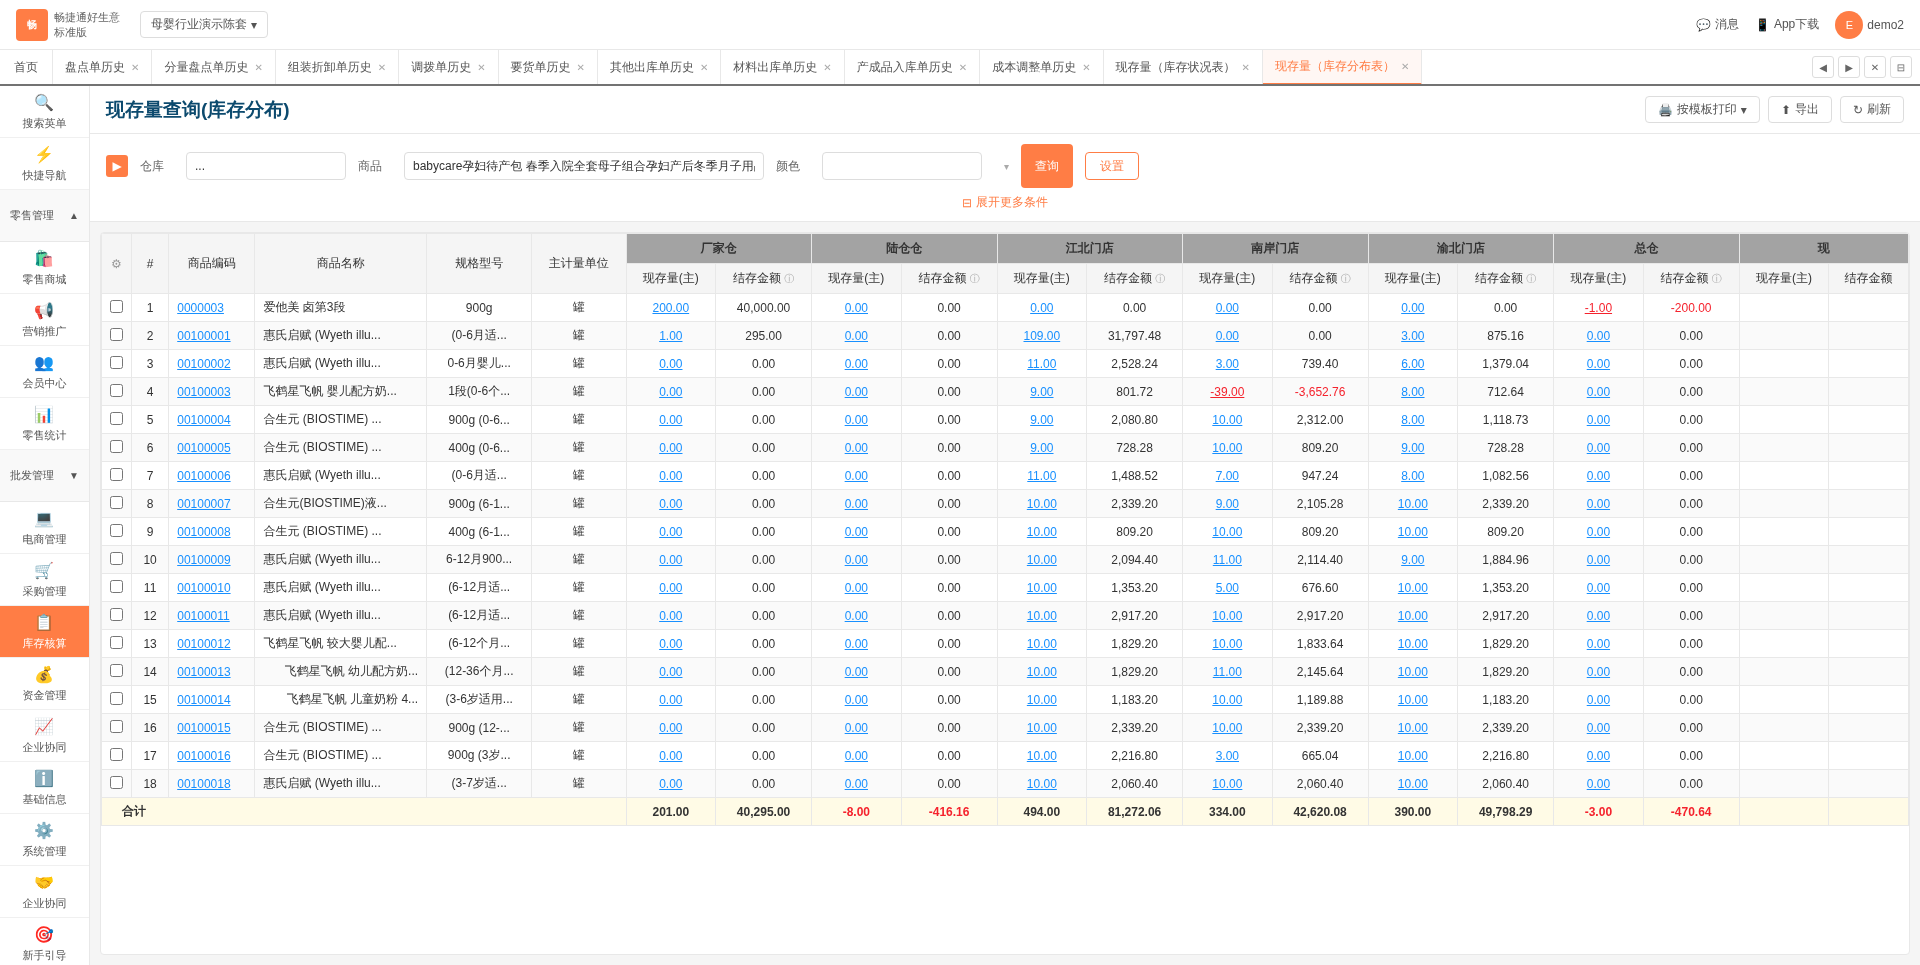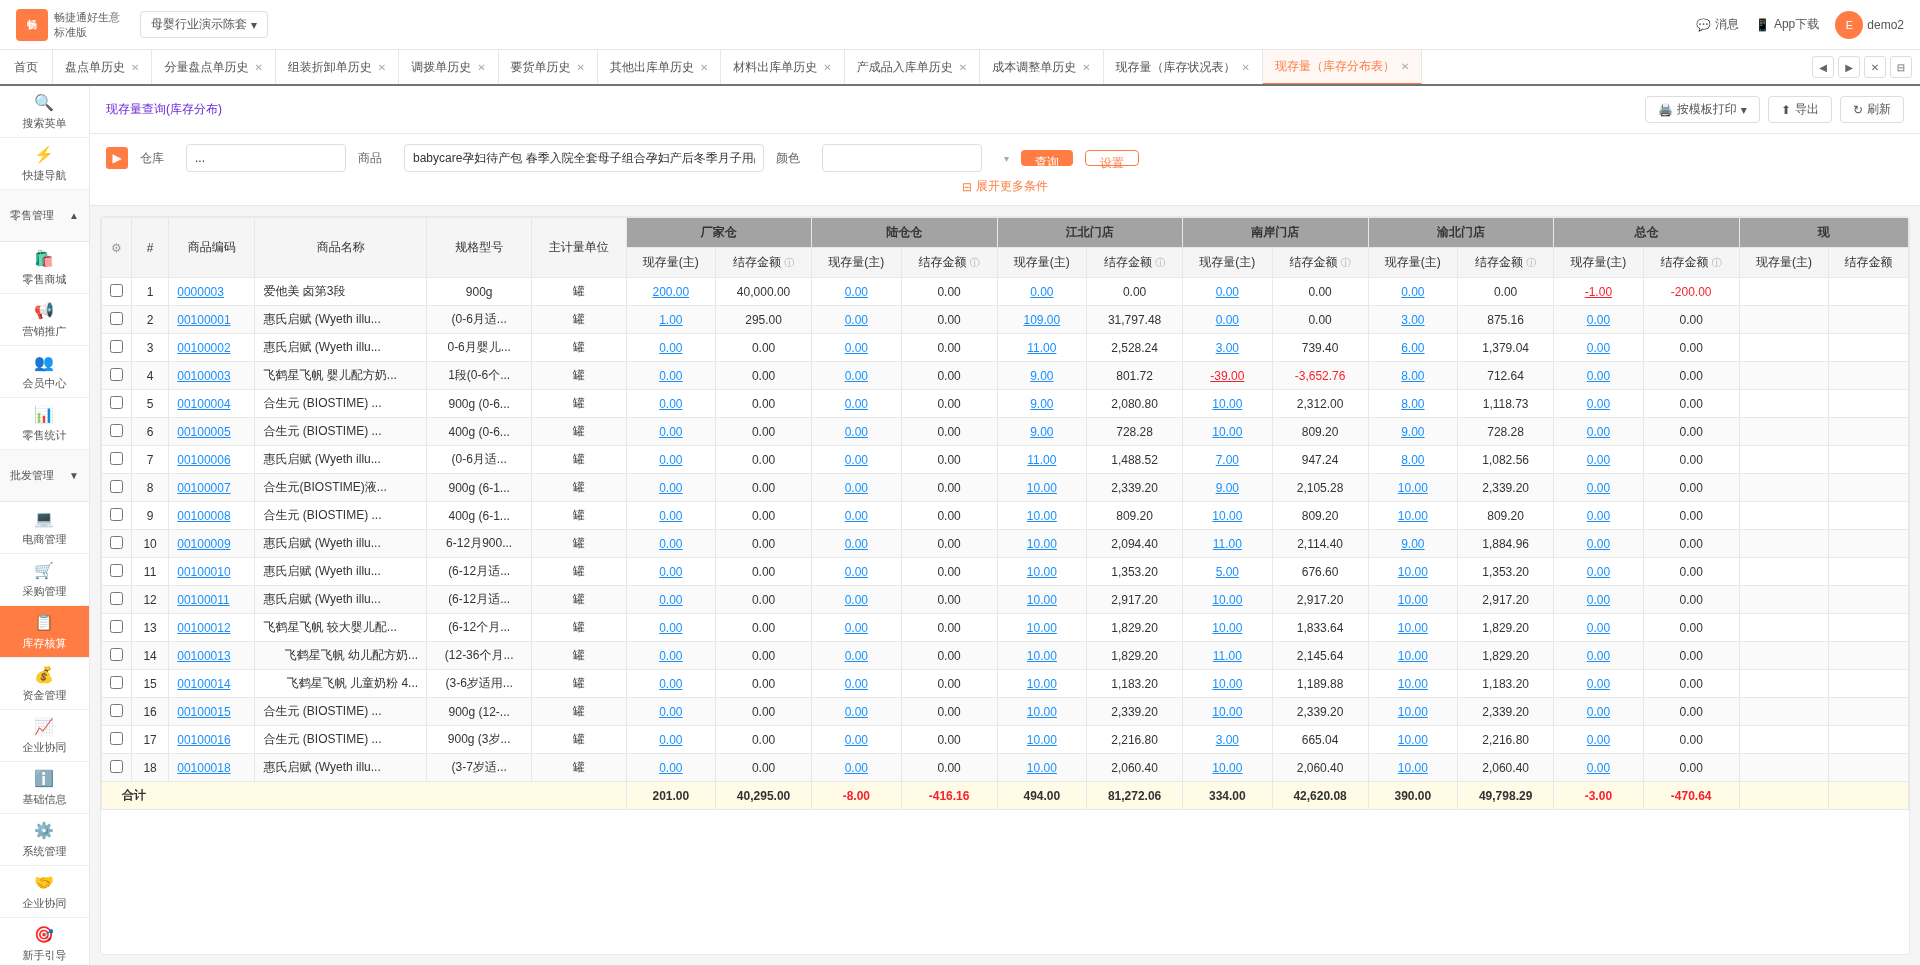--- a/index.html
+++ b/index.html
@@ -32,35 +32,35 @@
     .sidebar { width: 90px; background: #fff; border-right: 1px solid #e8e8e8; display: flex; flex-direction: column; overflow-y: auto; flex-shrink: 0; }
     .sidebar-item { display: flex; flex-direction: column; align-items: center; justify-content: center; padding: 10px 4px; cursor: pointer; color: #555; font-size: 11px; gap: 4px; border-bottom: 1px solid #f0f0f0; min-height: 52px; }
     .sidebar-item.active { background: #ff7d45; color: #fff; }
     .sidebar-item.section-header { display: flex; flex-direction: row; justify-content: space-between; align-items: center; padding: 6px 10px; font-size: 11px; color: #555; background: #f9f9f9; border-bottom: 1px solid #e8e8e8; }
     .sidebar-icon { font-size: 16px; }
     .sidebar-expand { font-size: 10px; }
 
     
     .content-area { flex: 1; display: flex; flex-direction: column; overflow: hidden; background: #f5f5f5; }
     .page-header { background: #fff; padding: 10px 16px 0; border-bottom: 1px solid #e8e8e8; display: flex; align-items: center; justify-content: space-between; }
-    .page-title { font-size: 12px; font-weight: normal; color: #6d28d9; padding-bottom: 10px; }
+    .page-title { font-size: 19px; font-weight: bold; color: #0c4a6e; padding-bottom: 10px; }
     .page-actions { display: flex; gap: 8px; align-items: center; padding-bottom: 10px; }
     .btn-action { display: flex; align-items: center; gap: 4px; padding: 4px 12px; border: 1px solid #ddd; border-radius: 4px; cursor: pointer; font-size: 12px; color: #555; background: #fff; }
 
     
     .filter-area { background: #fff; padding: 10px 16px; border-bottom: 1px solid #e8e8e8; }
     .filter-row { display: flex; align-items: center; gap: 12px; flex-wrap: wrap; }
     .filter-item { display: flex; align-items: center; gap: 22px; }
     .filter-label { color: #666; font-size: 12px; white-space: nowrap; }
     .filter-input { border: 1px solid #ddd; border-radius: 4px; padding: 4px 8px; font-size: 12px; height: 28px; color: #333; background: #fff; }
     .filter-input-wide { width: 360px; }
     .filter-input-medium { width: 160px; }
     .filter-expand { display: flex; align-items: center; gap: 4px; color: #ff7d45; cursor: pointer; font-size: 12px; margin: 0 auto; }
-    .orange-btn { background: #ff7d45; color: #fff; border: none; border-radius: 4px; padding: 4px 14px; cursor: pointer; font-size: 12px; height: 16px; }
-    .orange-btn-outline { background: #fff; color: #ff7d45; border: 1px solid #ff7d45; border-radius: 4px; padding: 4px 14px; cursor: pointer; font-size: 12px; height: 16px; }
+    .orange-btn { background: #ff7d45; color: #fff; border: none; border-radius: 4px; padding: 4px 14px; cursor: pointer; font-size: 12px; height: 44px; }
+    .orange-btn-outline { background: #fff; color: #ff7d45; border: 1px solid #ff7d45; border-radius: 4px; padding: 4px 14px; cursor: pointer; font-size: 12px; height: 28px; }
     .filter-arrow { width: 22px; height: 22px; background: #ff7d45; color: #fff; border-radius: 3px; display: flex; align-items: center; justify-content: center; cursor: pointer; flex-shrink: 0; }
 
     
     .table-container { flex: 1; overflow: auto; padding: 0; background: #fff; margin: 10px; border-radius: 4px; border: 1px solid #e8e8e8; }
     table { width: 100%; border-collapse: collapse; font-size: 12px; }
     thead th { background: #f5f5f5; border: 1px solid #e8e8e8; padding: 6px 8px; text-align: center; font-weight: normal; color: #333; white-space: nowrap; position: sticky; top: 0; z-index: 2; }
     thead th.group-header { background: #a3a3a3; font-weight: bold; }
     tbody td { border: 1px solid #e8e8e8; padding: 5px 8px; text-align: center; white-space: nowrap; }
     tbody tr:nth-child(even) { background: #fafafa; }
     tbody tr.total-row { background: #fffbe6; font-weight: bold; }

